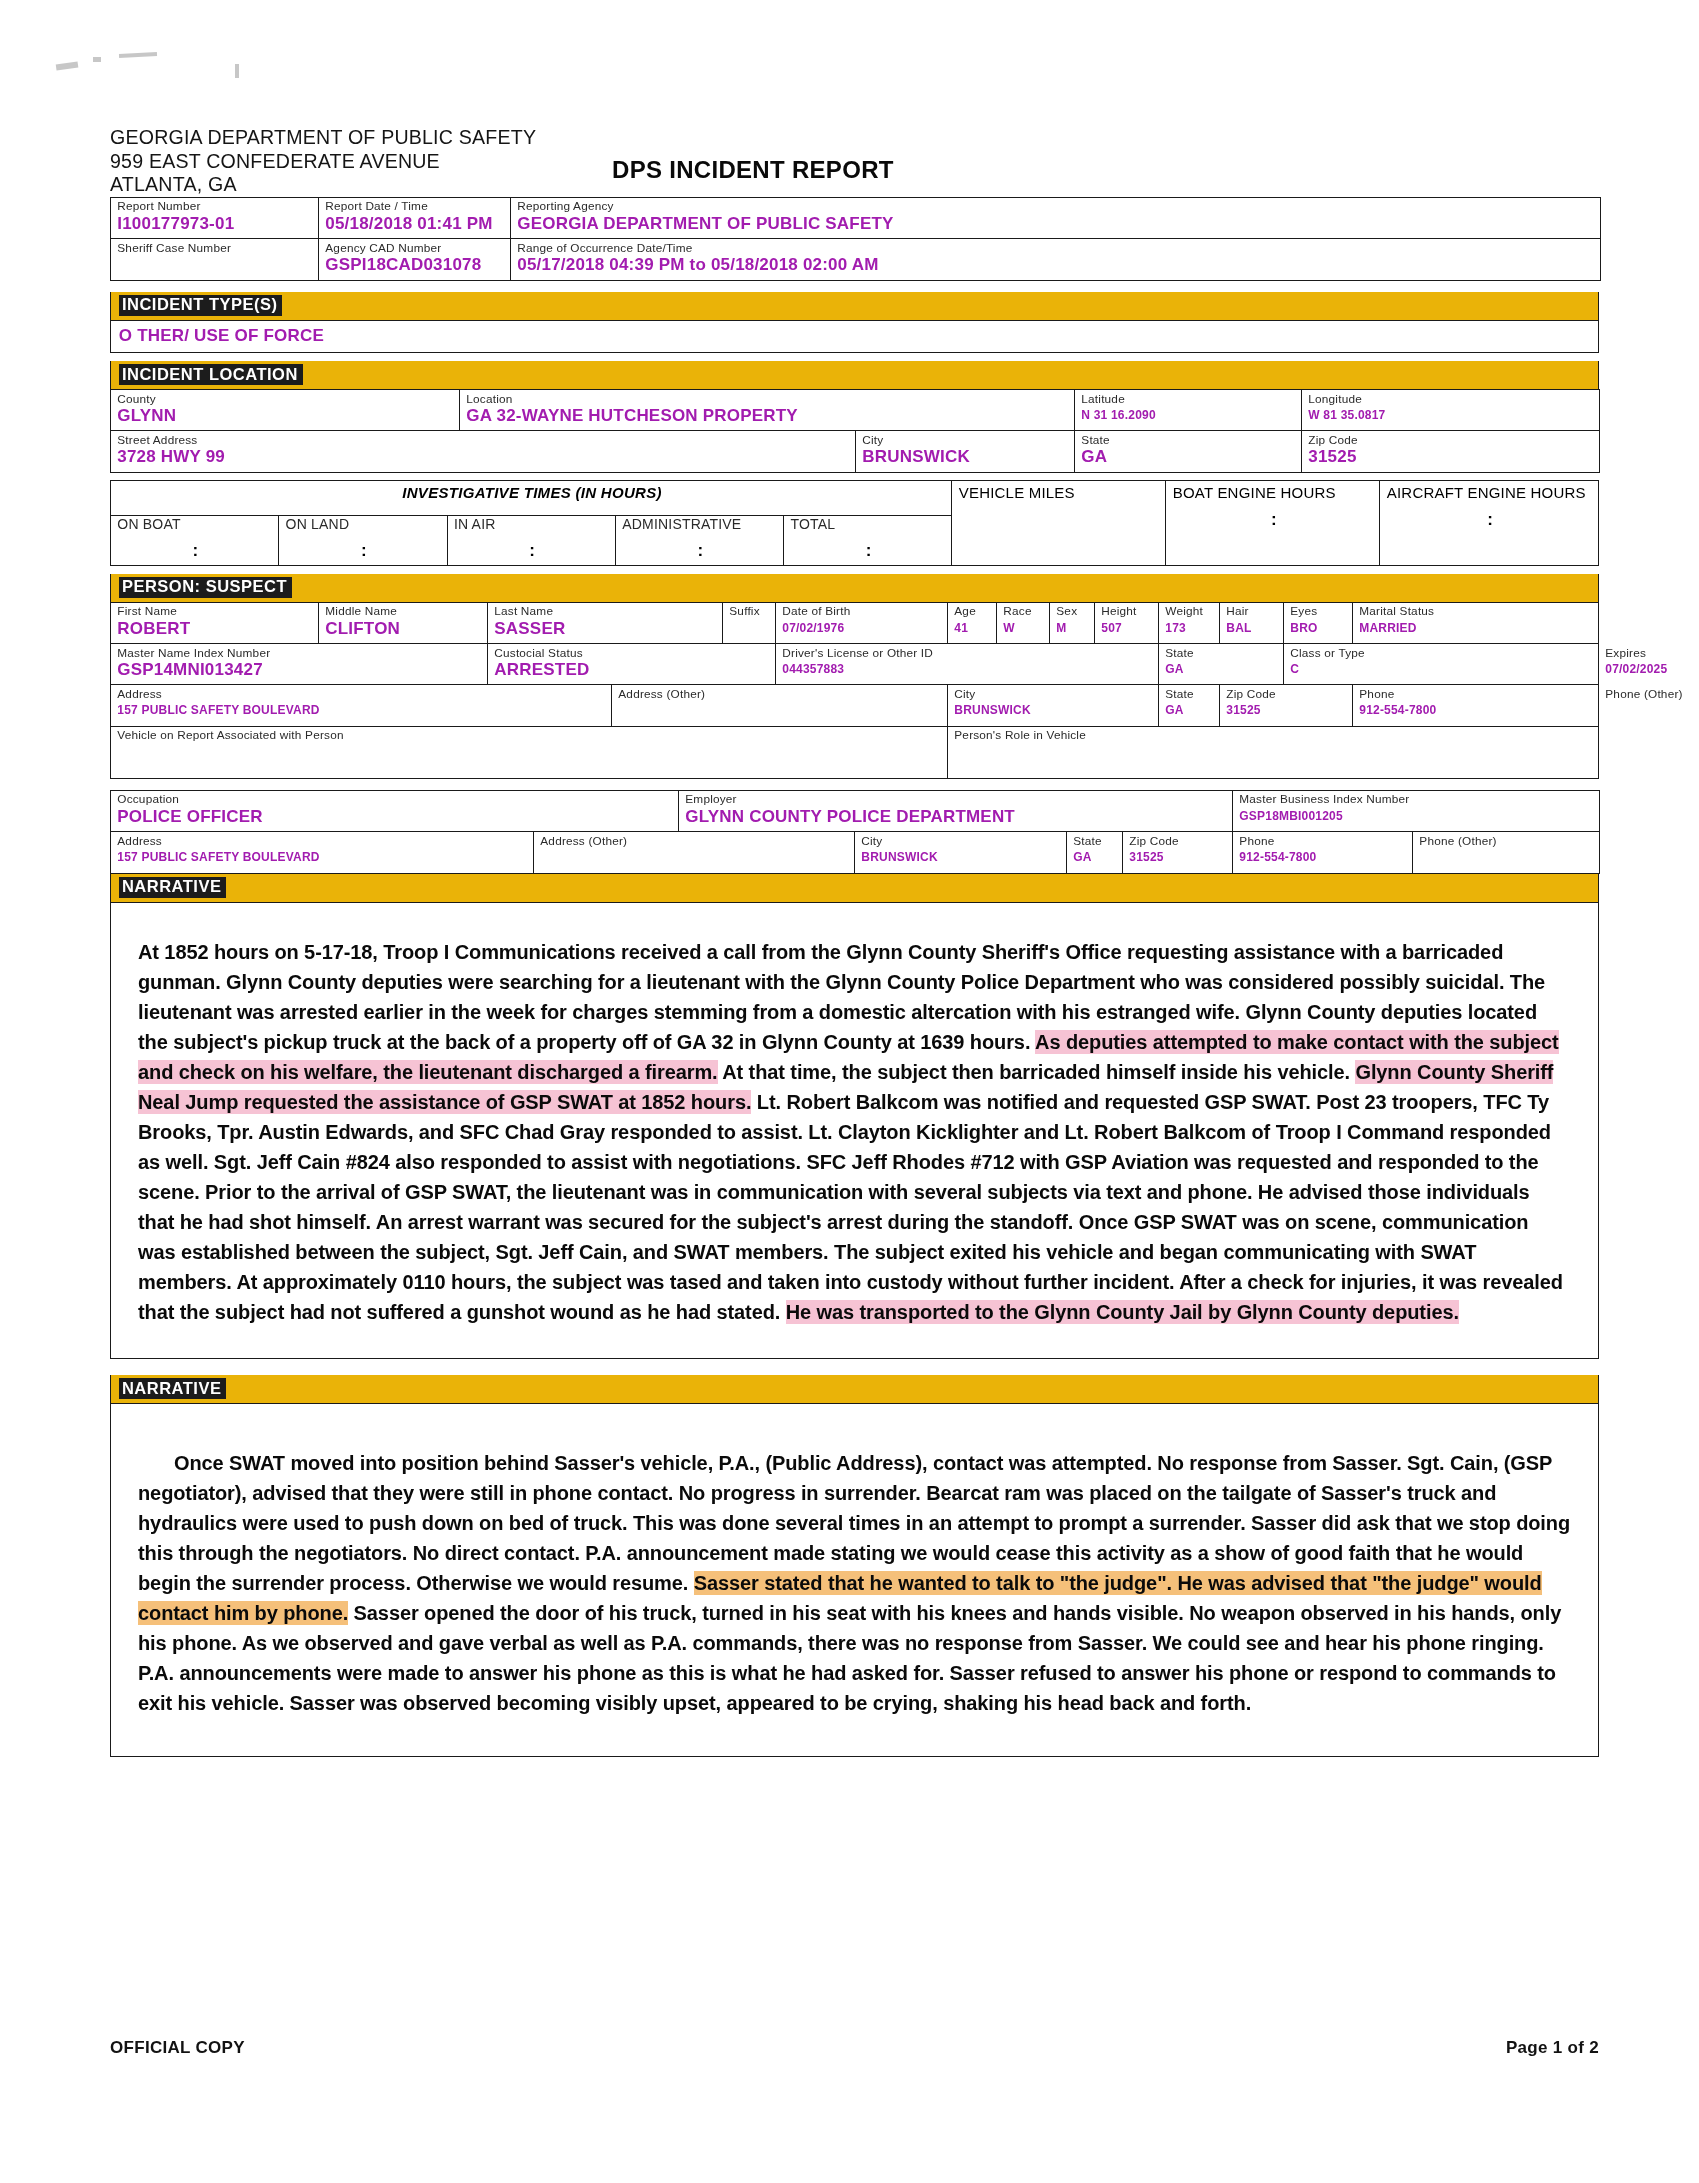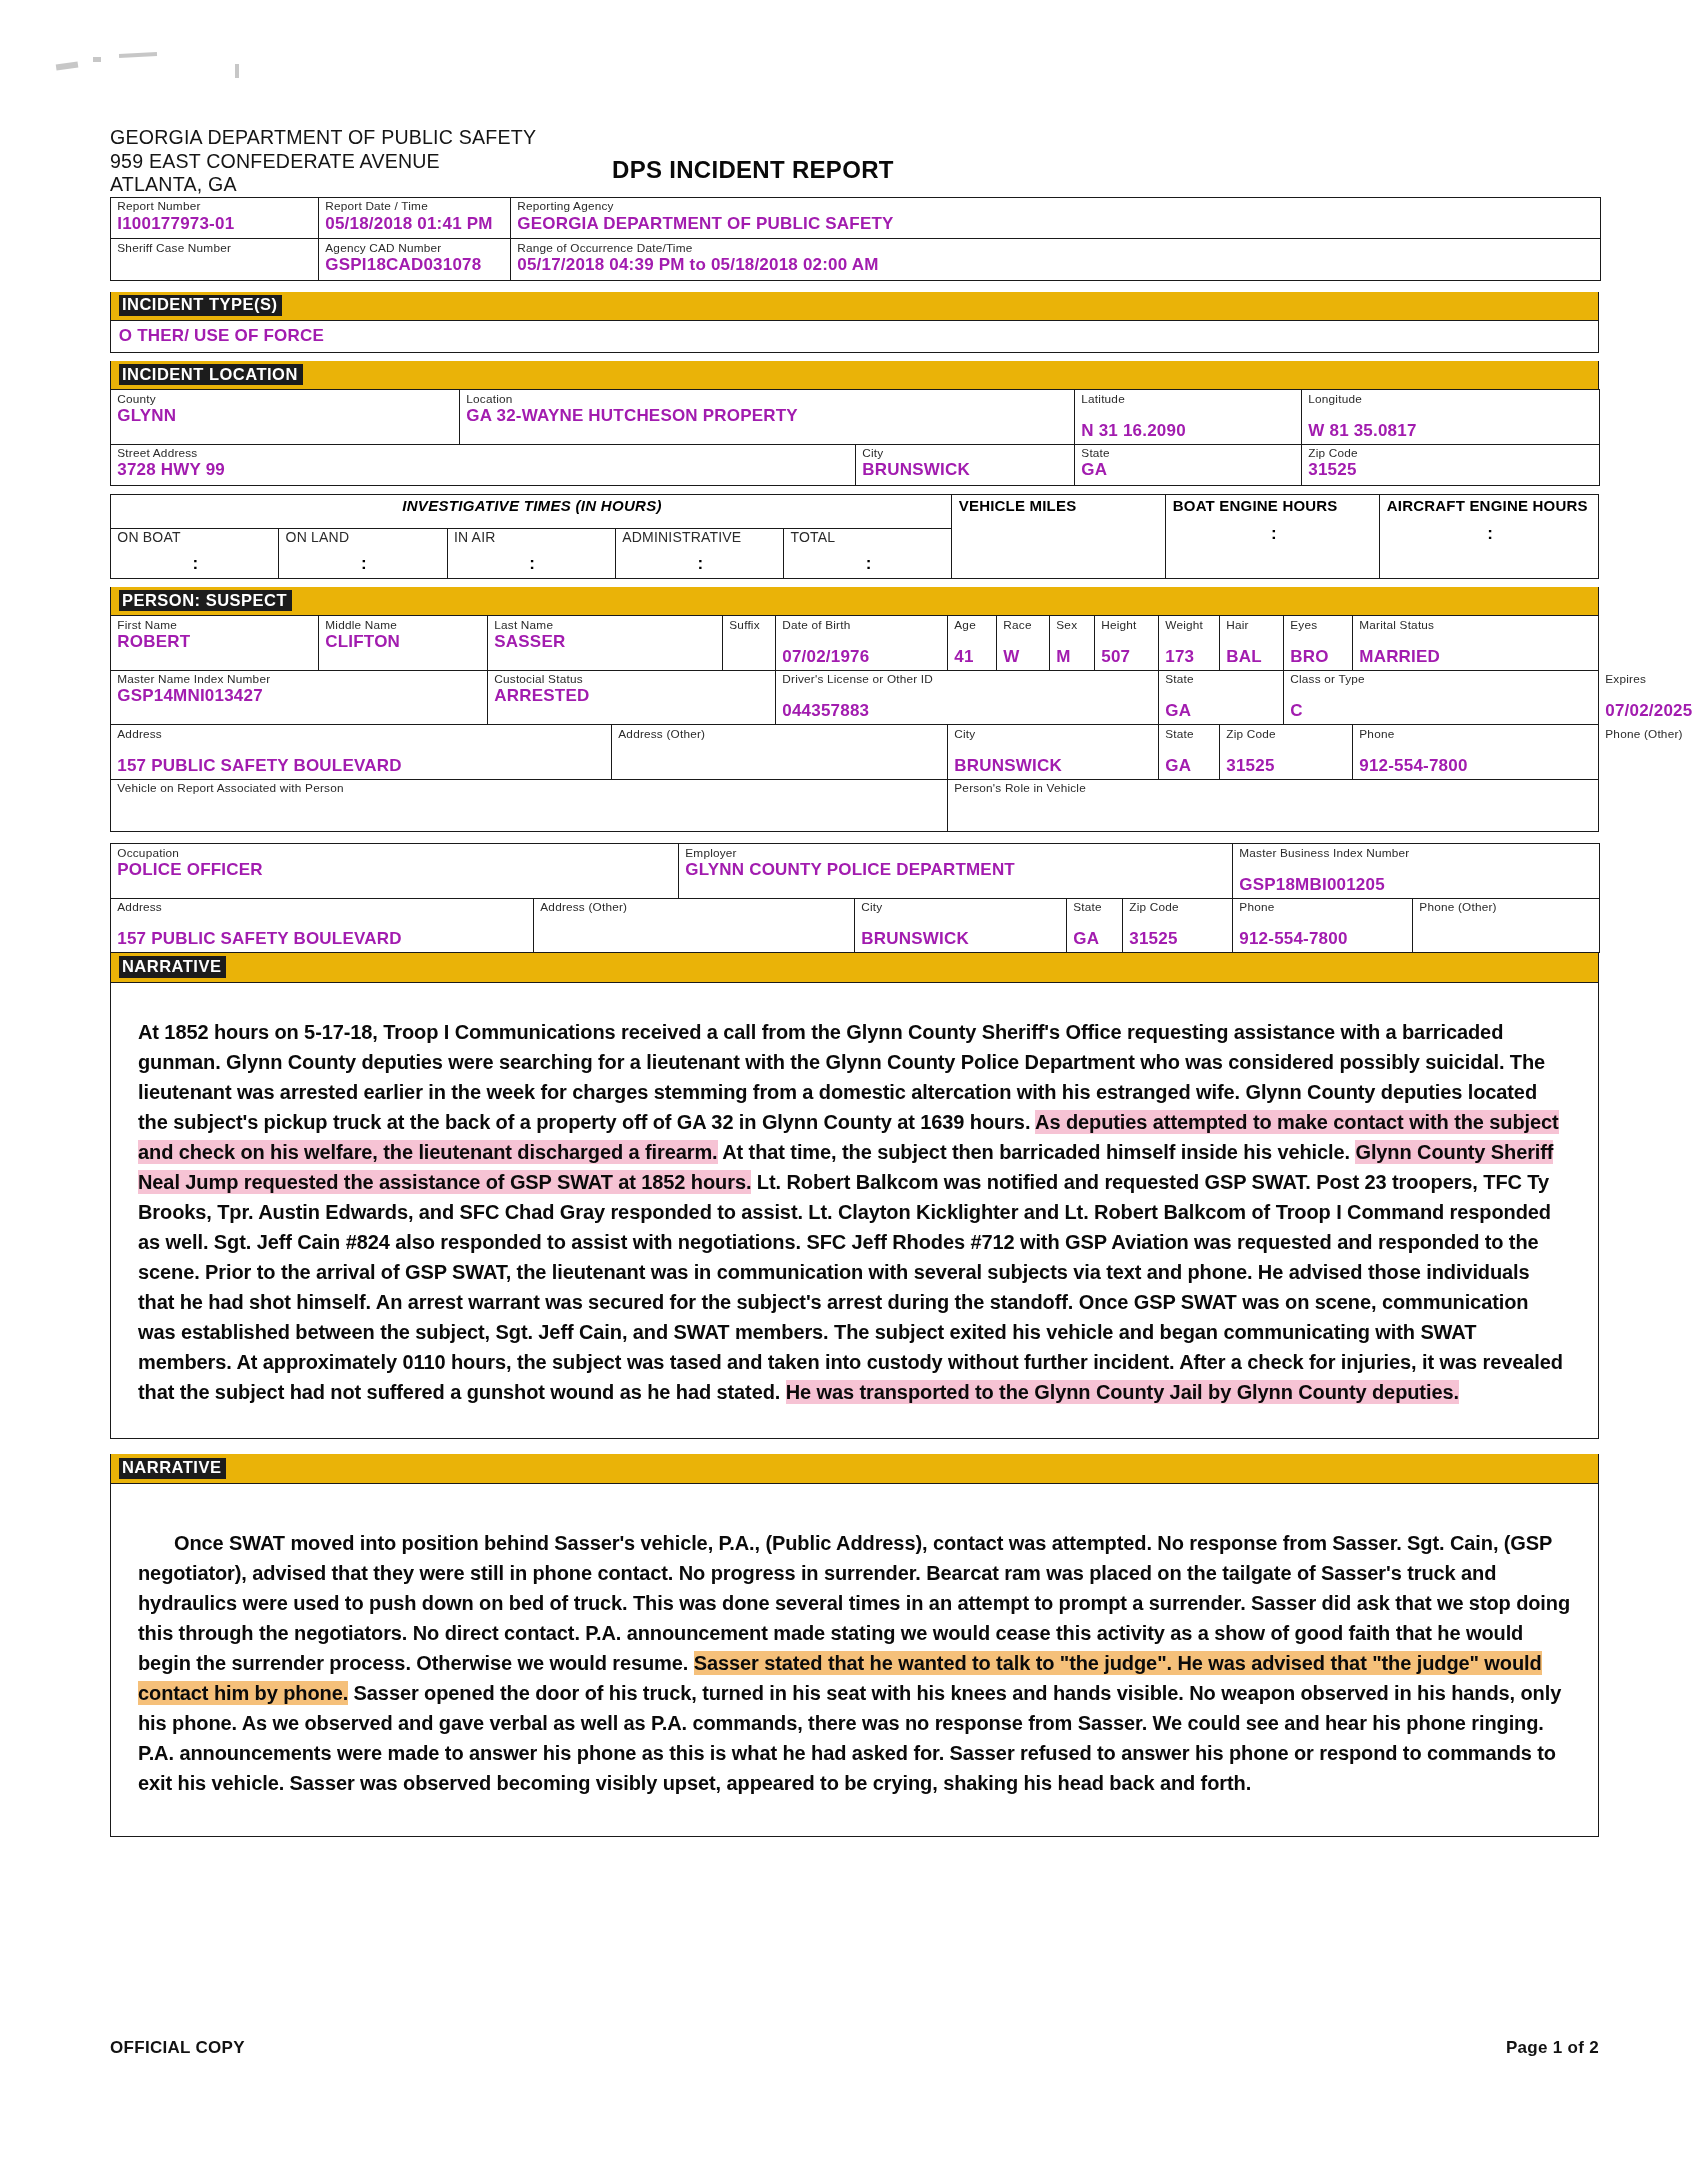--- a/index.html
+++ b/index.html
@@ -72,21 +72,21 @@
   }
   .val {
     display: block;
     font-size: 17px;
     line-height: 19px;
     font-weight: bold;
     color: #a21caf;
     white-space: nowrap;
     letter-spacing: 0.2px;
   }
-  .val.small { font-size: 17px; margin-top: 15px; }
+  .val.small { font-size: 12px; }
 
   
   .bar {
     background: #eab308;
     color: #fff;
     font-size: 16.5px;
     font-weight: bold;
     letter-spacing: 0.5px;
     padding: 3.1px 0 3.9px 7.8px;
     border-left: 1.2px solid #1a1a1a;
@@ -123,21 +123,21 @@
   }
   .colon {
     display: block;
     text-align: center;
     font-size: 17px;
     font-weight: bold;
     margin-top: 9.4px;
   }
   .bighdr {
     font-size: 15px;
-    font-weight: bold;
+    font-weight: normal;
     letter-spacing: 0.2px;
     padding-left: 7.8px;
     padding-top: 4.7px;
   }
 
   
   .narr-box {
     border: 1.2px solid #1a1a1a;
     box-sizing: border-box;
     padding: 34px 27px 31px 27px;

